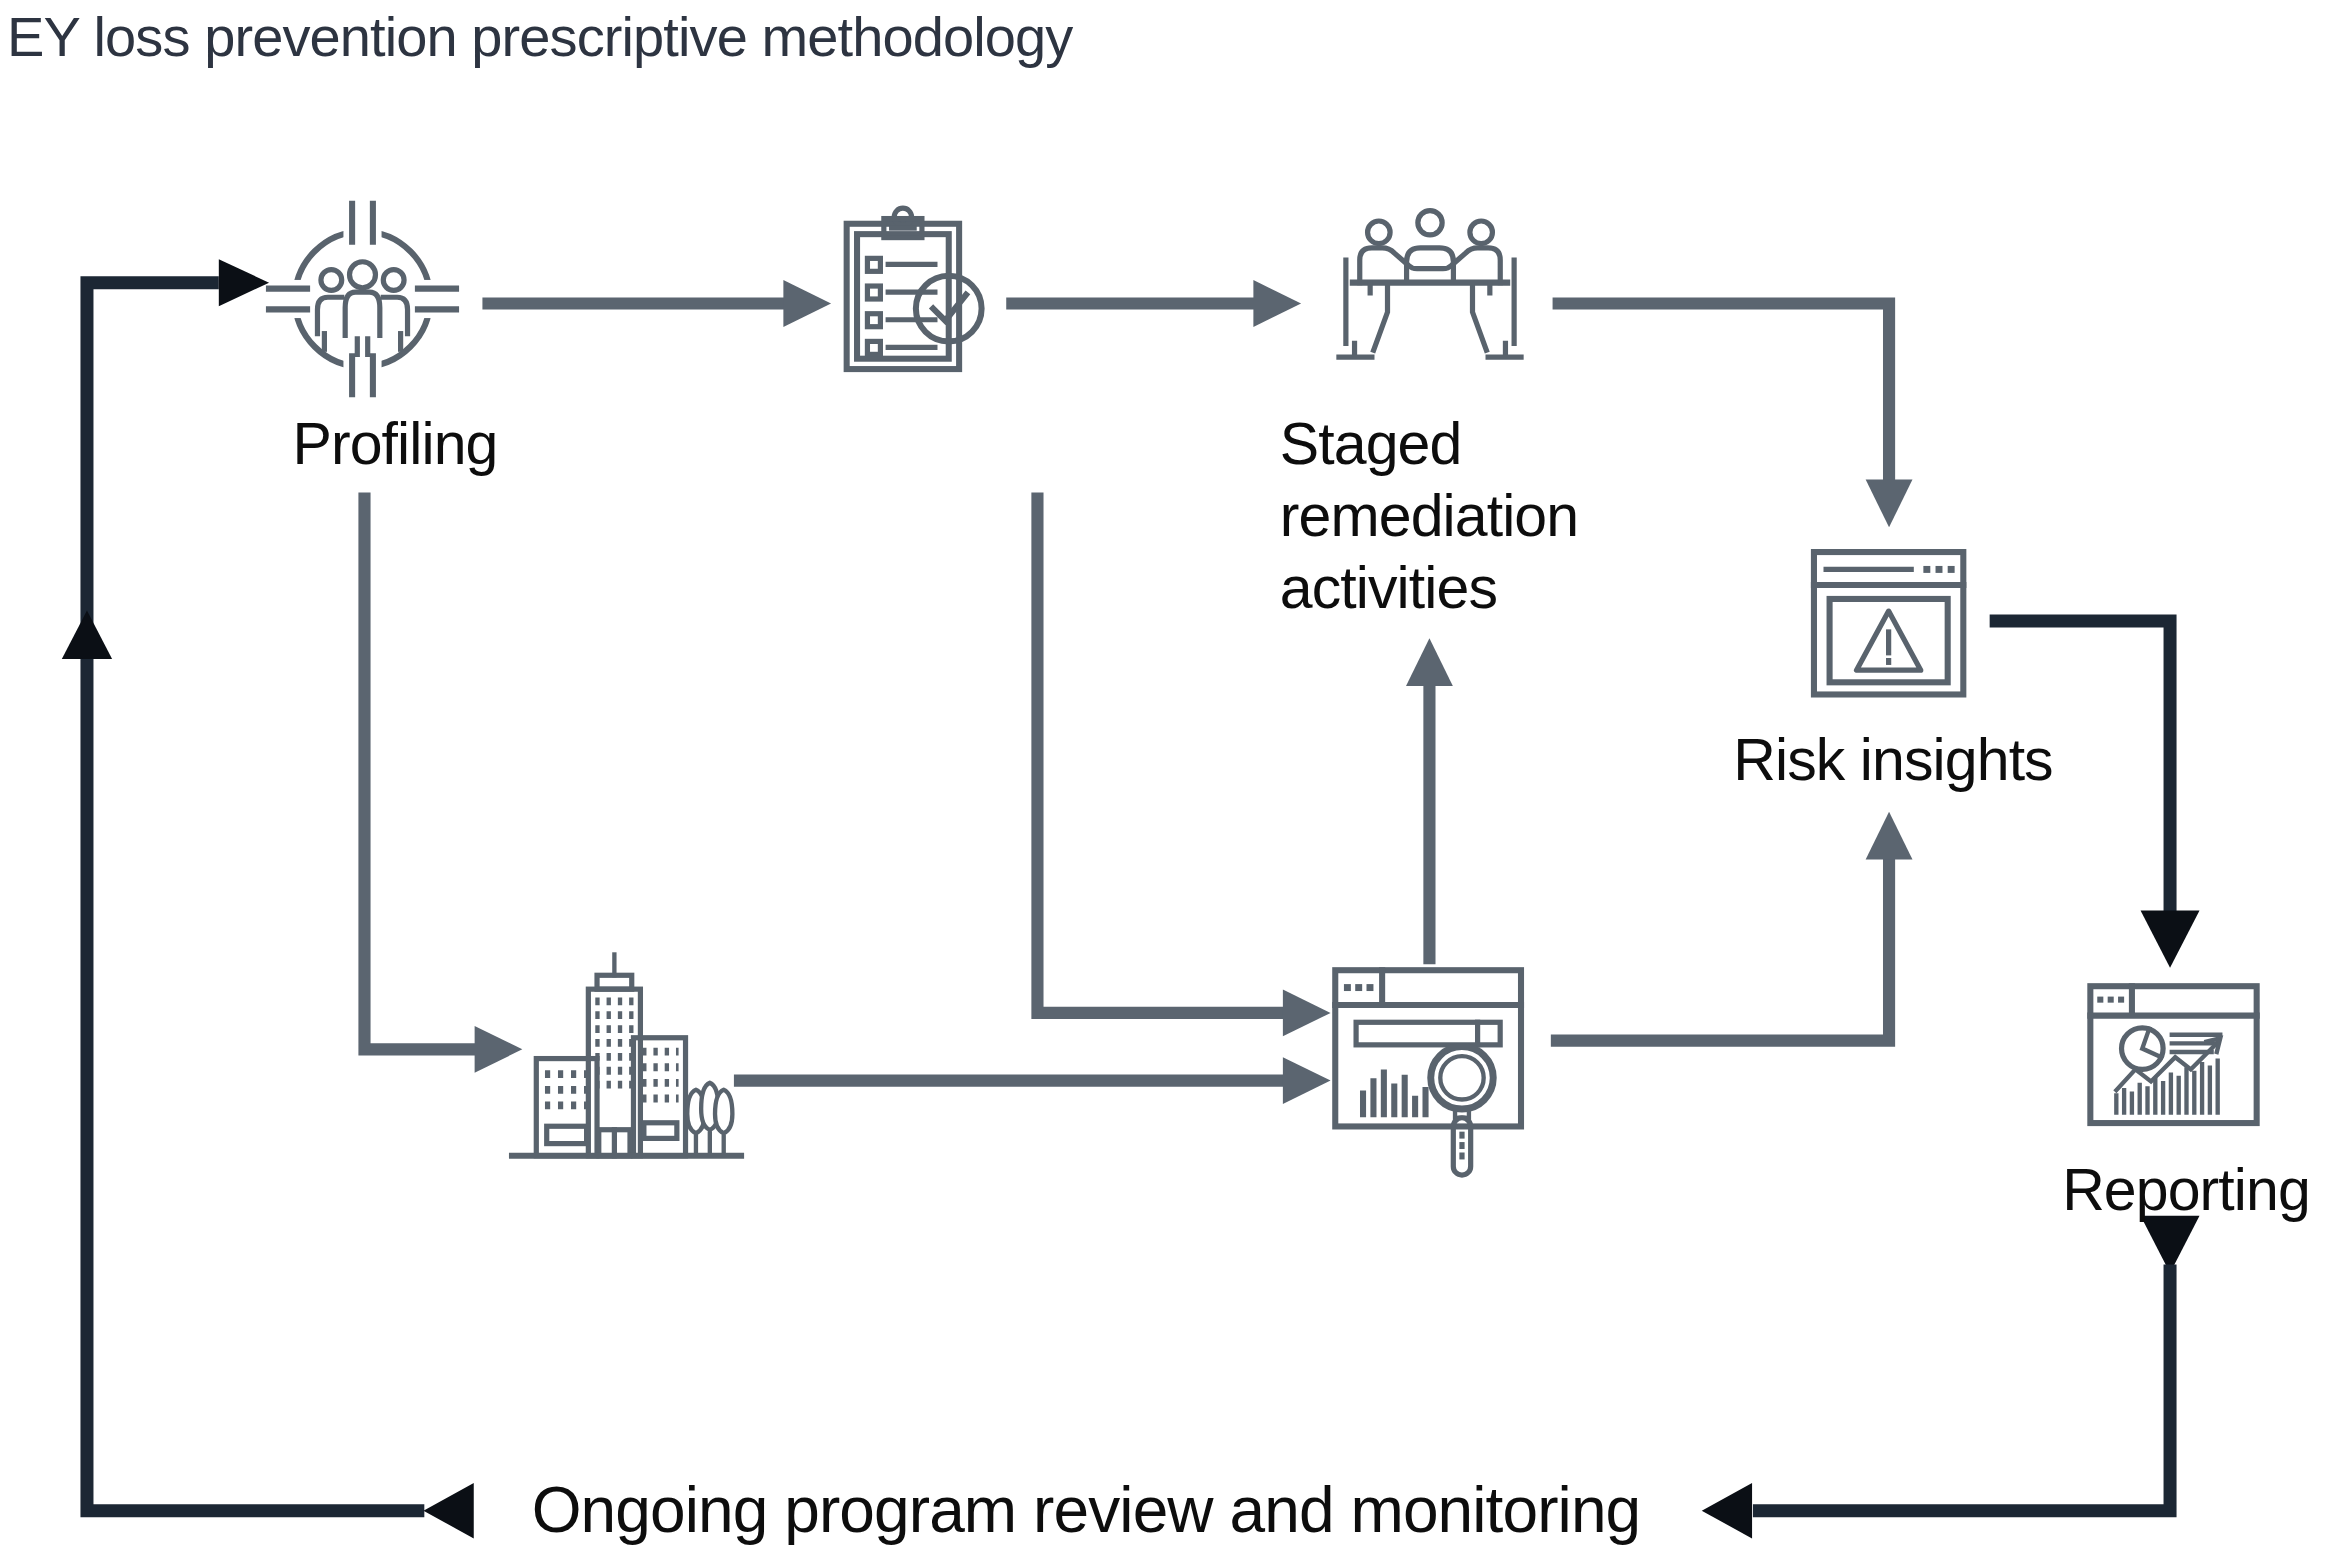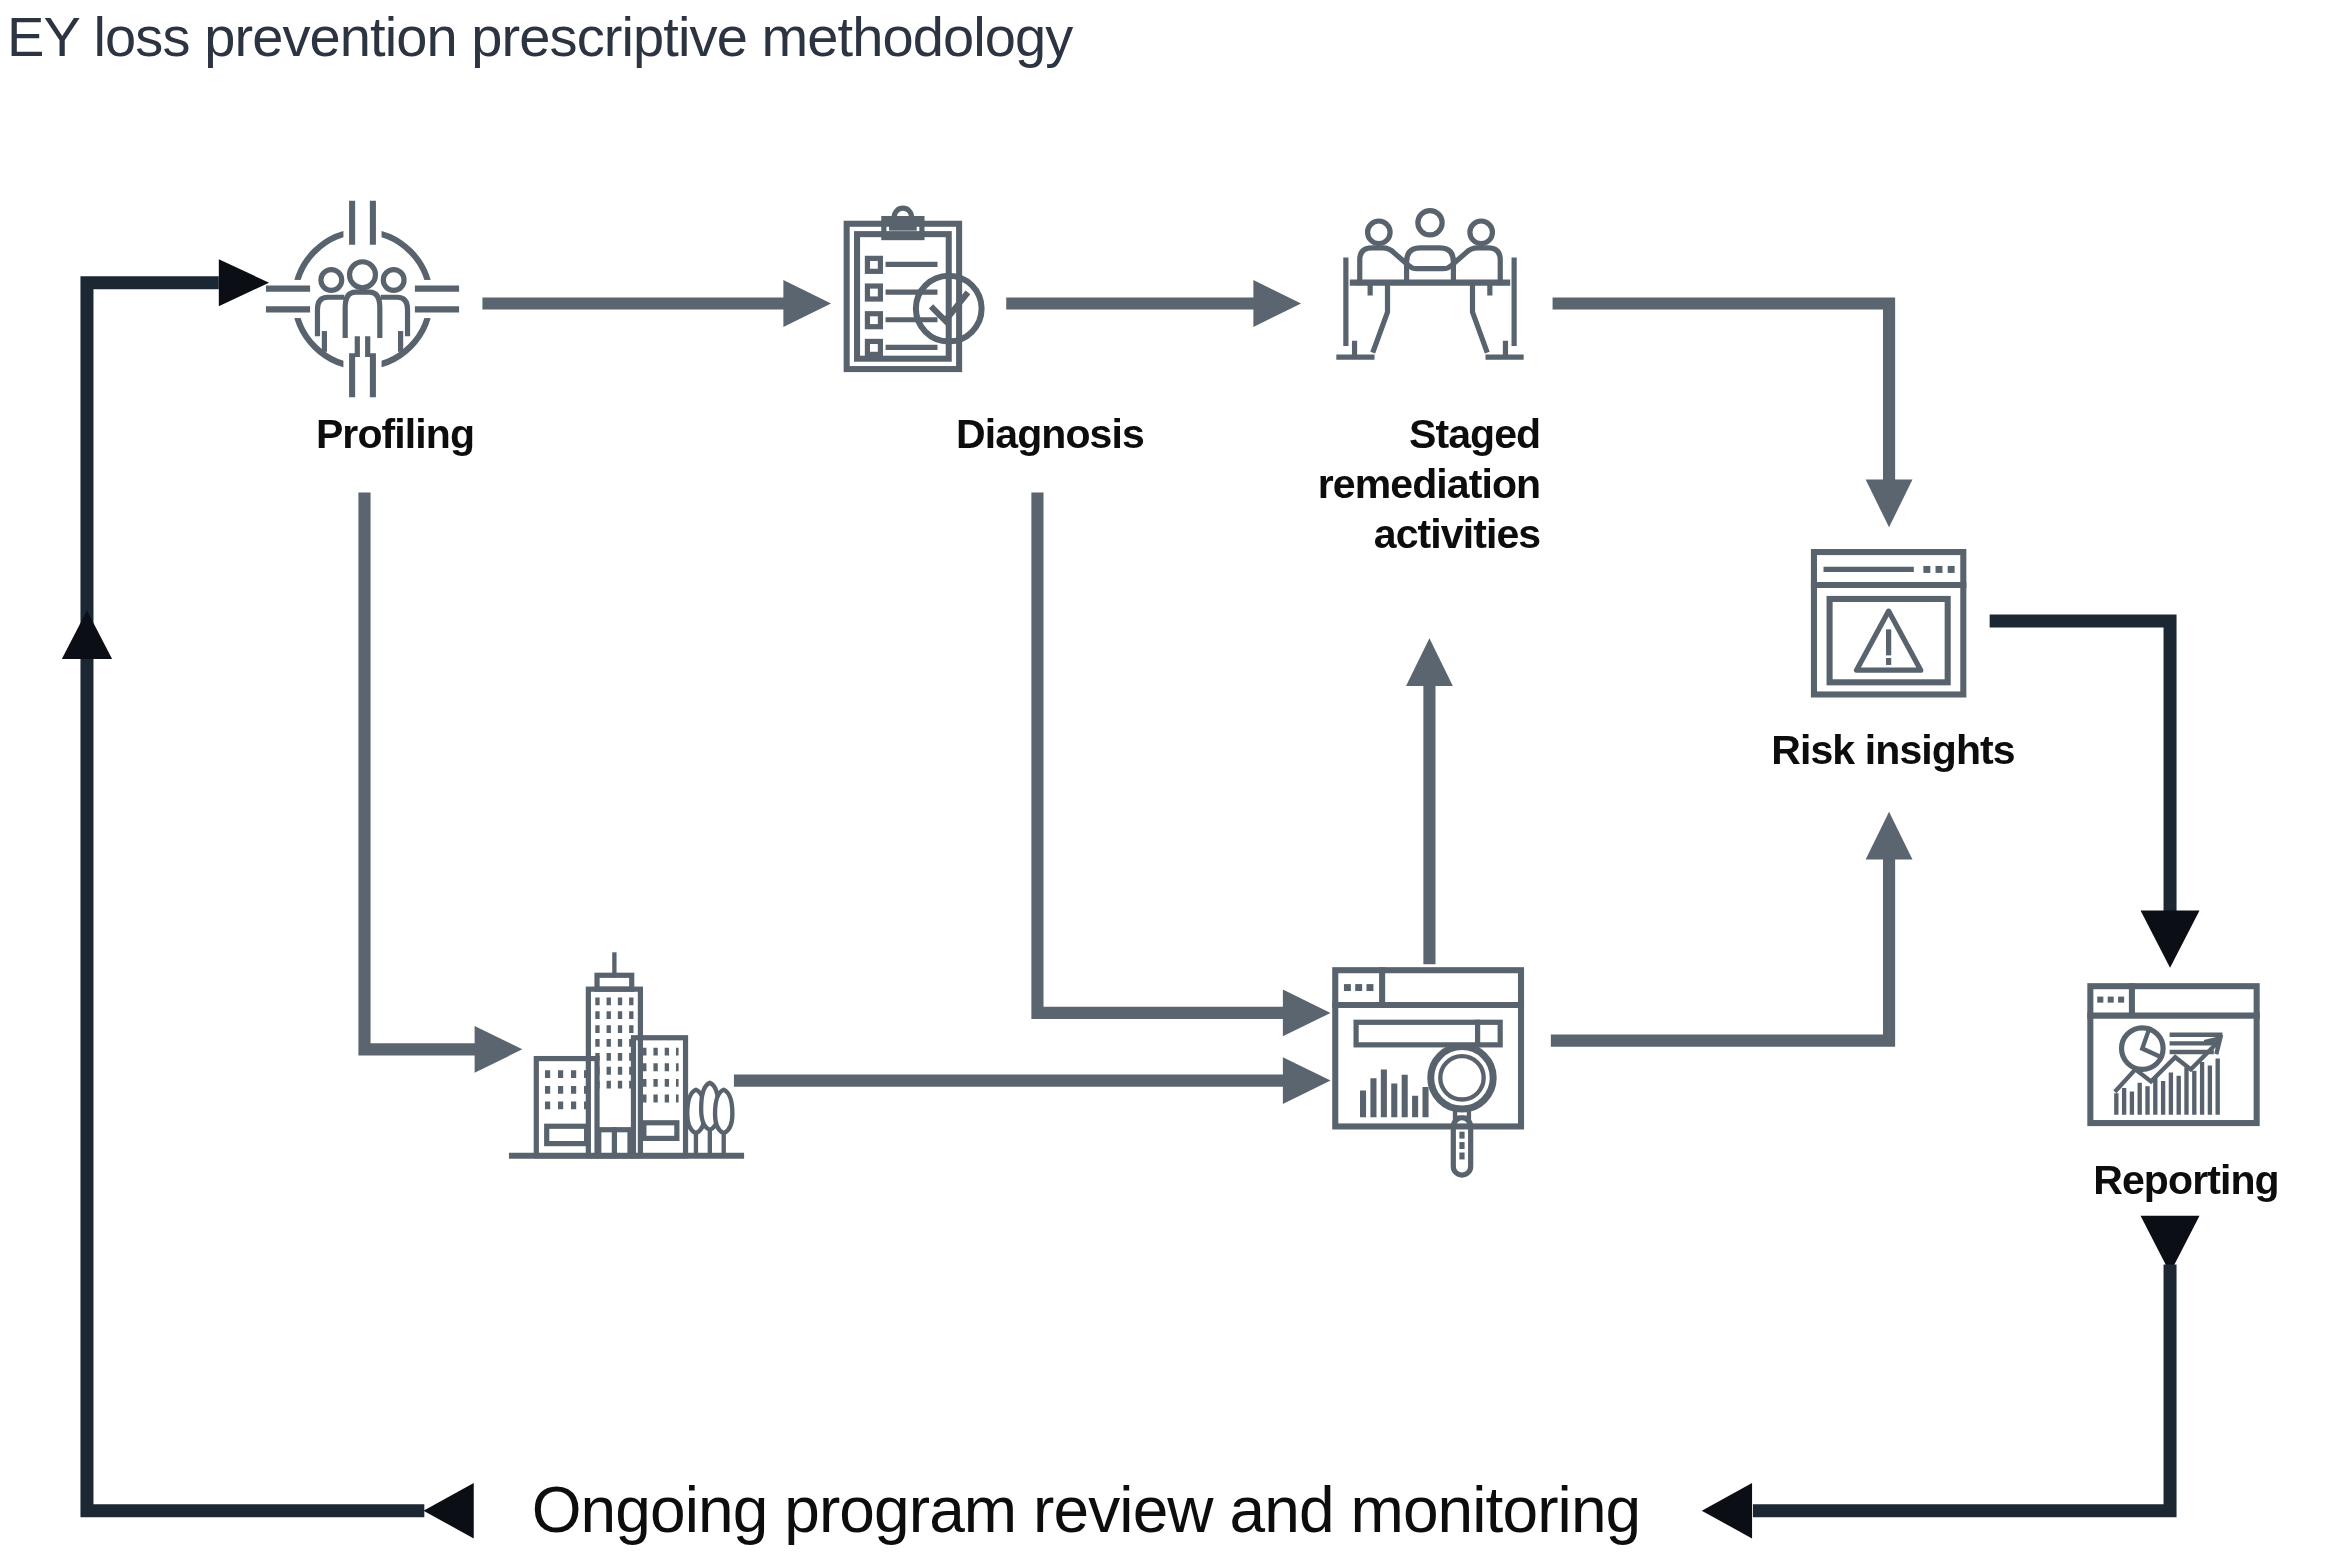--- a/index.html
+++ b/index.html
@@ -1,21 +1,21 @@
 <!DOCTYPE html>
 <html style="--gray: #5b6570; --icon: #59636d; --navy: #1c2734; --black: #0b0f15; --title: #2d3441; --label: #0d0d0d;font-size:14px"><head>
 <meta charset="utf-8">
 <style>
   html,body{margin:0;padding:0;background:#fff;}
   #stage{position:relative;width:2342px;height:1561px;background:#fff;overflow:hidden;
          font-family:"Liberation Sans",sans-serif;padding-left:8px;}
   #title{position:absolute;left:7px;top:3.5px;font-size:56px;font-weight:400;
          color:var(--title);letter-spacing:-0.9px;white-space:nowrap;}
-  .node-label{position:absolute;transform:translateX(-50%);text-align:right;
-         font-size:41px;font-weight:700;color:var(--label);line-height:1.22;
+  .node-label{position:absolute;transform:translateX(-50%);text-align:left;
+         font-size:59px;font-weight:400;color:var(--label);line-height:1.22;
          white-space:pre-line;letter-spacing:-0.9px;}
   #loop-label{position:absolute;transform:translateX(-50%);font-size:64px;font-weight:400;
          color:var(--label);white-space:nowrap;letter-spacing:-0.9px;}
   svg{position:absolute;overflow:visible;}
   #connectors{left:0;top:0;}
   .l-gray{stroke:var(--gray);stroke-width:14;fill:none;stroke-linejoin:miter;}
   .h-gray{fill:var(--gray);stroke:none;}
   .l-navy{stroke:var(--navy);stroke-width:15;fill:none;stroke-linejoin:miter;}
   .h-black{fill:var(--black);stroke:none;}
   
@@ -191,21 +191,20 @@
     <rect class="f" x="38" y="18" width="7" height="7"></rect>
     <circle class="s6" cx="66" cy="78" r="24" fill="#fff"></circle>
     <path class="s5" d="M66,78 L88,88 M66,78 L74,55"></path>
     <path class="s5" d="M100,62 H156 M100,72 H152 M100,82 H146"></path>
     <path class="s5" d="M36,132 V152 M45,126 V152 M54,130 V152 M63,120 V152 M72,124 V152 M81,114 V152 M90,118 V152 M99,108 V152 M108,112 V152 M117,102 V152 M126,106 V152 M135,96 V152 M144,100 V152 M153,92 V152" stroke-width="4"></path>
     <path class="s5" d="M36,126 L58,102 L76,116 L104,88 L122,102 L152,72" fill="none"></path>
     <path class="s5" d="M140,70 L156,66 L152,82" fill="none"></path>
   </svg>
 
   <div class="node-label" style="left:395px;top:409px">Profiling</div>
-  <div class="node-label" style="left:1050px;top:409px">Diagnosis</div>
   <div class="node-label" style="left:1429px;top:409px">Staged
 remediation
 activities</div>
   <div class="node-label" style="left:1893px;top:725px">Risk insights</div>
   <div class="node-label" style="left:2186px;top:1155px">Reporting</div>
 
   <div id="loop-label" style="left:1086px;top:1473px">Ongoing program review and monitoring</div>
 
 </div>
 

